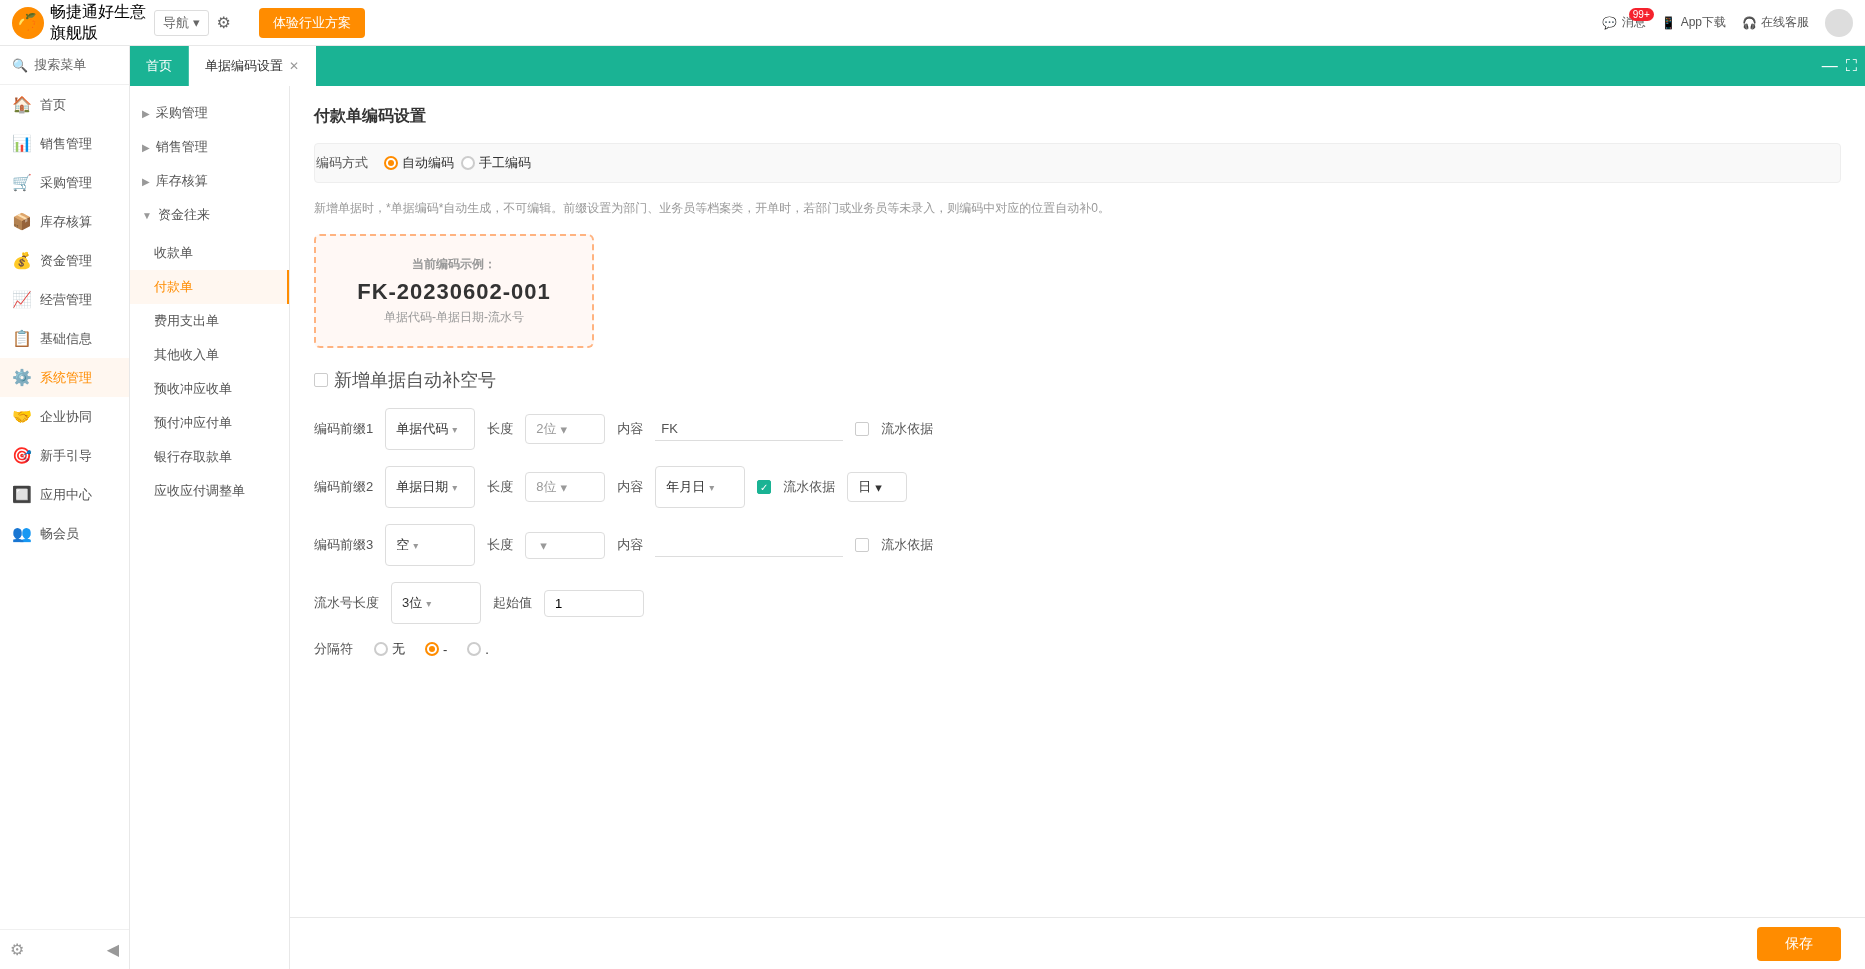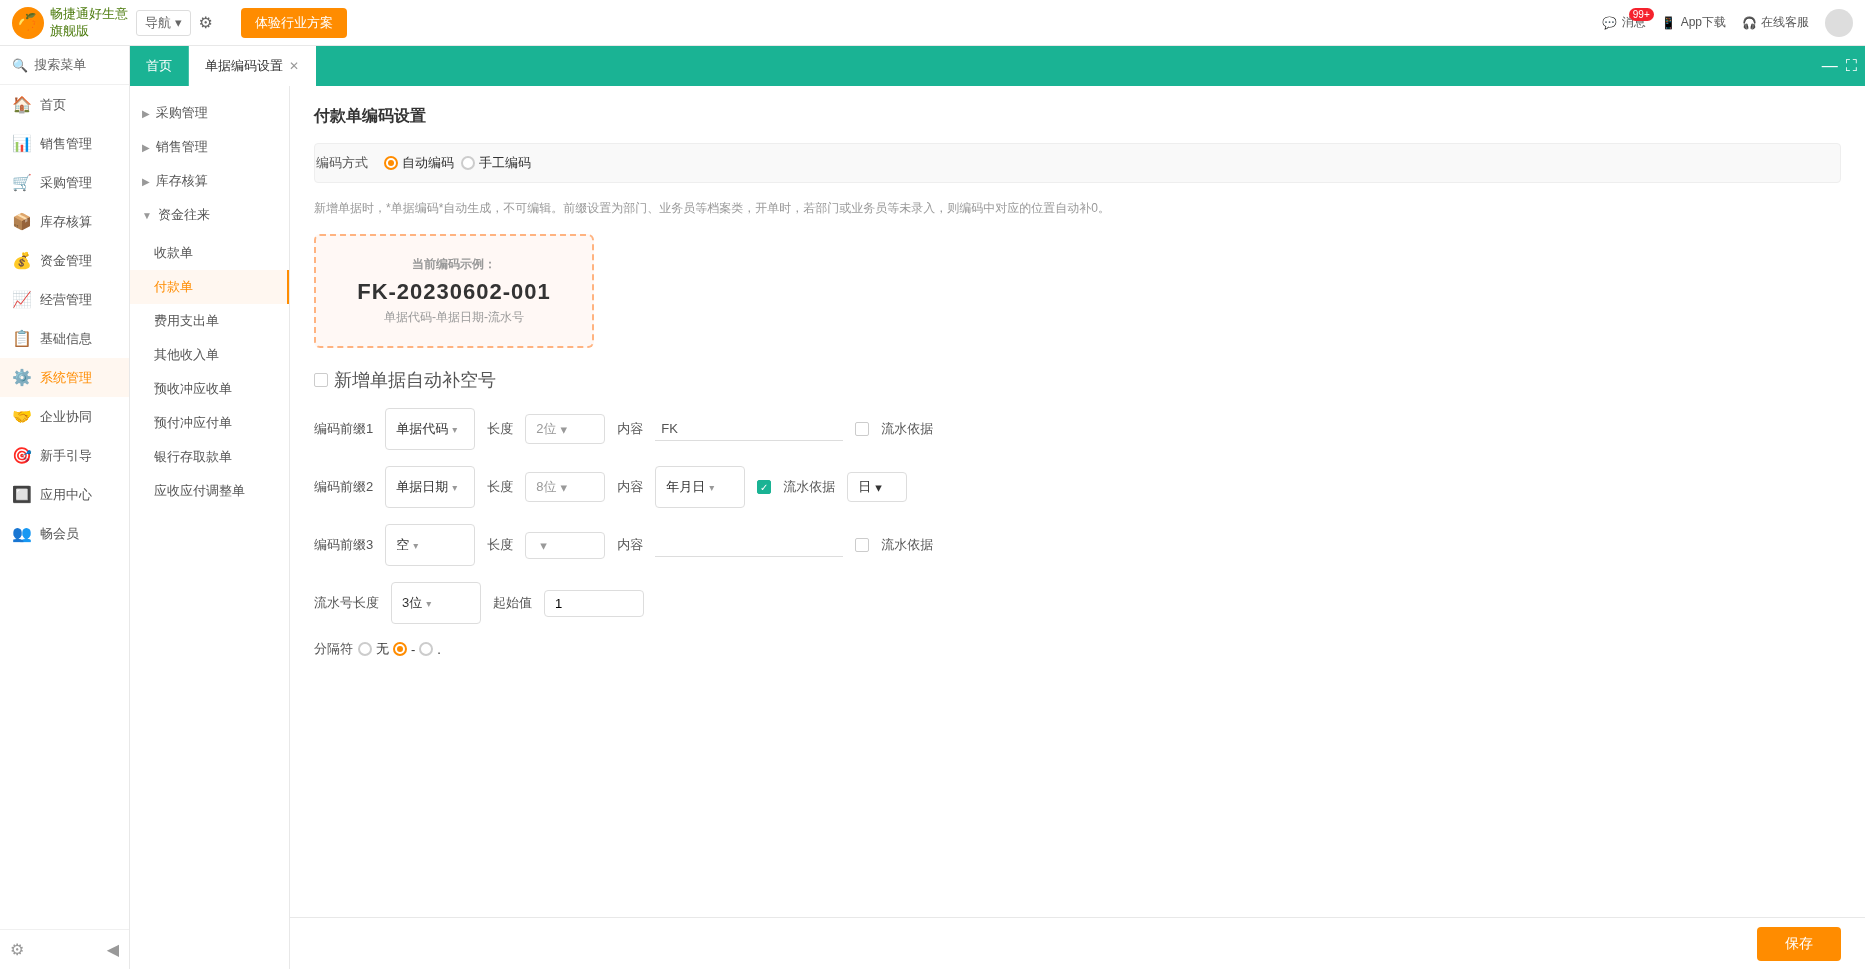--- a/index.html
+++ b/index.html
@@ -3,21 +3,21 @@
   <meta charset="utf-8">
   <style>
     * { box-sizing: border-box; margin: 0; padding: 0; }
     body { font-family: 'Microsoft YaHei', Arial, sans-serif; font-size: 13px; color: #333; background: #f5f5f5; display: flex; flex-direction: column; height: 969px; overflow: hidden; }
 
     
     .top-bar { height: 46px; background: #fff; border-bottom: 1px solid #e8e8e8; display: flex; align-items: center; padding: 0 12px; justify-content: space-between; flex-shrink: 0; }
     .top-bar-left { display: flex; align-items: center; gap: 8px; }
     .logo-area { display: flex; align-items: center; gap: 6px; }
     .logo-icon { width: 32px; height: 32px; background: #ff8c00; border-radius: 50%; display: flex; align-items: center; justify-content: center; color: white; font-size: 18px; }
-    .logo-text { font-size: 13px; color: #4d7c0f; line-height: 1.3; }
+    .logo-text { font-size: 16px; color: #000000; line-height: 1.3; }
     .top-bar-nav { display: flex; align-items: center; gap: 8px; }
     .nav-dropdown { display: flex; align-items: center; gap: 4px; color: #666; cursor: pointer; border: 1px solid #ddd; padding: 3px 8px; border-radius: 3px; }
     .nav-gear { color: #666; cursor: pointer; font-size: 16px; }
     .nav-btn-orange { background: #ff8c00; color: white; border: none; padding: 6px 14px; border-radius: 4px; cursor: pointer; font-size: 13px; margin-left: 20px; }
     .top-bar-right { display: flex; align-items: center; gap: 16px; }
     .top-right-item { display: flex; align-items: center; gap: 4px; color: #555; font-size: 12px; cursor: pointer; position: relative; }
     .badge { background: #f5222d; color: white; font-size: 10px; padding: 1px 4px; border-radius: 8px; position: absolute; top: -6px; right: -8px; }
     .user-avatar { width: 28px; height: 28px; background: #ddd; border-radius: 50%; }
 
     
@@ -89,21 +89,21 @@
     .content-input { border: none; border-bottom: 1px solid #ddd; padding: 4px 6px; font-size: 13px; color: #555; min-width: 60px; background: transparent; outline: none; }
     .checkbox-inline { width: 14px; height: 14px; border: 1px solid #ccc; border-radius: 2px; display: inline-flex; align-items: center; justify-content: center; cursor: pointer; font-size: 10px; }
     .checkbox-inline.checked { background: #1ab394; border-color: #1ab394; color: white; }
     .cascade-select { display: flex; align-items: center; gap: 4px; border: 1px solid #ddd; padding: 5px 10px; border-radius: 4px; background: white; cursor: pointer; font-size: 13px; color: #333; min-width: 60px; }
 
     
     .serial-row { display: flex; align-items: center; gap: 12px; margin-bottom: 16px; }
     .serial-input { border: 1px solid #ddd; padding: 5px 10px; border-radius: 4px; font-size: 13px; width: 100px; }
 
     
-    .separator-row { display: flex; align-items: center; gap: 4px; margin-bottom: 16px; flex-wrap: wrap; }
+    .separator-row { display: flex; align-items: center; gap: 20px; margin-bottom: 16px; flex-wrap: wrap; }
     .separator-label { color: #555; font-size: 13px; min-width: 40px; }
     .sep-radio-item { display: flex; align-items: center; gap: 4px; cursor: pointer; font-size: 13px; }
 
     
     .bottom-bar { height: 52px; background: #fff; border-top: 1px solid #e8e8e8; display: flex; align-items: center; justify-content: flex-end; padding: 0 24px; flex-shrink: 0; }
     .save-btn { background: #ff8c00; color: white; border: none; padding: 8px 28px; border-radius: 4px; cursor: pointer; font-size: 14px; }
   </style>
 </head>
 <body>
 

